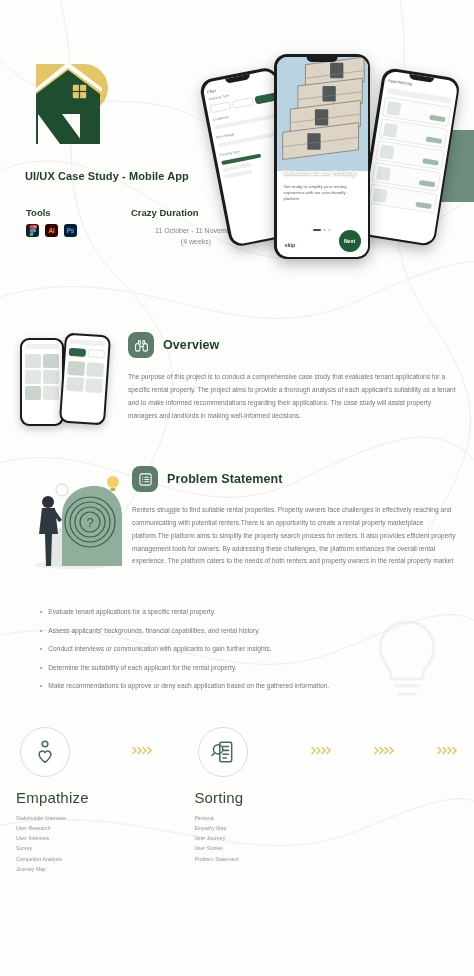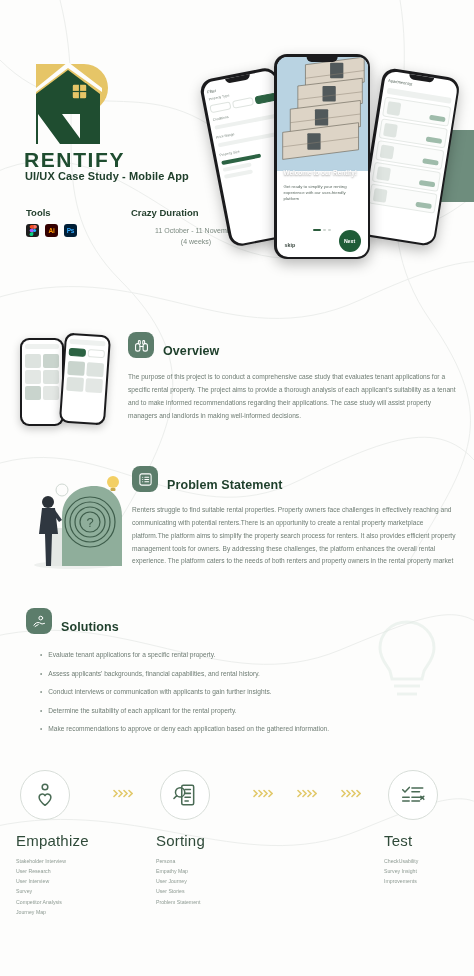--- a/index.html
+++ b/index.html
@@ -80,21 +80,21 @@
                background: #fbfcfb; position: relative; }
   .mini-card::after { content:""; position:absolute; right:3px; bottom:3px; width:16px;height:5px;
                       background:#9fbcab; border-radius:2px; }
   .mini-thumb { position:absolute; left:3px; top:3px; width: 13px; height: 13px;
                 background:#dfe5e1; border-radius:2px; }
 
   
   .sec-badge { width: 26px; height: 26px; border-radius: 8px; background: #5c7d6b;
                display: flex; align-items: center; justify-content: center; flex: 0 0 auto; }
   .sec-title { font-size: 12.5px; font-weight: 700; color: #1e3f2b; letter-spacing: .1px; }
-  .sec-head { display: flex; align-items: flex-end; gap: 9px; }
+  .sec-head { display: flex; align-items: center; gap: 9px; }
   .body-txt { font-size: 6.6px; line-height: 1.95; color: #6f7d74; }
 
   
   .overview { position: relative; z-index: 2; margin-top: 58px; padding: 0 18px; display: flex; gap: 14px; }
   .ov-phones { position: relative; width: 96px; height: 92px; flex: 0 0 auto; margin-top: 4px; }
   .ov-ph { position: absolute; background: #1b1b1d; border-radius: 9px; box-shadow: 0 3px 9px rgba(0,0,0,.22); }
   .ov-ph .scr { position: absolute; inset: 2px; border-radius: 7.5px; background: #fff; overflow: hidden; }
   .ov-a { left: 2px;  top: 4px;  width: 44px; height: 88px; }
   .ov-b { left: 44px; top: 0px;  width: 46px; height: 90px; transform: rotate(4deg); }
   .grid2 { display: grid; grid-template-columns: 1fr 1fr; gap: 2px; padding: 3px; }
@@ -153,21 +153,20 @@
       <svg viewBox="0 0 92 92" width="92" height="92">
         <path d="M14 6 H62 A24 24 0 0 1 62 54 H14 Z" fill="#e6c567"></path>
         <path d="M14 30 L46 4 L80 30 L80 34 L46 10 L14 34 Z" fill="#fdfdfc"></path>
         <path d="M14 36 L46 12 L78 36 L78 86 H58 V56 H40 L62 86 H38 L16 56 V86 H14 Z" fill="#1f4d30"></path>
         <rect x="50" y="26" width="15" height="15" rx="2" fill="#e6c567" stroke="#1f4d30" stroke-width="1.6"></rect>
         <line x1="57.5" y1="26" x2="57.5" y2="41" stroke="#1f4d30" stroke-width="1.2"></line>
         <line x1="50" y1="33.5" x2="65" y2="33.5" stroke="#1f4d30" stroke-width="1.2"></line>
       </svg>
     </div>
 
-    <div class="brand-name">RENTIFY</div>
     <div class="brand-sub">UI/UX Case Study - Mobile App</div>
 
     <div class="meta-tools-label">Tools</div>
     <div class="tool-icons">
       <div class="tool-ic ic-fig">
         <svg width="8" height="11" viewBox="0 0 12 18">
           <circle cx="8.5" cy="9" r="2.6" fill="#1abcfe"></circle>
           <path d="M3.5 0h3v6h-3a3 3 0 0 1 0-6z" fill="#f24e1e"></path>
           <path d="M6.5 0h3a3 3 0 0 1 0 6h-3z" fill="#ff7262"></path>
           <path d="M3.5 6h3v6h-3a3 3 0 0 1 0-6z" fill="#a259ff"></path>
@@ -349,30 +348,20 @@
       </div>
       <p class="body-txt prob-body">Renters struggle to find suitable rental properties. Property owners face challenges in effectively reaching and communicating with potential renters.There is an opportunity to create a rental property marketplace platform.The platform aims to simplify the property search process for renters. It also provides efficient property management tools for owners. By addressing these challenges, the platform enhances the overall rental experience. The platform caters to the needs of both renters and property owners in the rental property market</p>
     </div>
   </section>
 
   <section class="solutions">
     <svg class="sol-bulb" viewBox="0 0 86 92" fill="none" stroke="#dfeae3" stroke-width="3">
       <path d="M43 8 C27 8 16 20 16 34 c0 11 7 17 10 23 l2 8 h30 l2-8 c3-6 10-12 10-23 C70 20 59 8 43 8z"></path>
       <path d="M30 72 h26 M33 80 h20"></path>
     </svg>
-    <div class="sec-head">
-      <div class="sec-badge">
-        <svg width="15" height="15" viewBox="0 0 24 24" fill="none" stroke="#fff" stroke-width="1.6" stroke-linecap="round" stroke-linejoin="round">
-          <circle cx="14" cy="6.5" r="3"></circle>
-          <path d="M3 18c2-4 6-5 9-4l4 2 4-1"></path>
-          <path d="M5 20l5-3"></path>
-        </svg>
-      </div>
-      <div class="sec-title">Solutions</div>
-    </div>
     <ul class="sol-list">
       <li class="sol-li">
           <span class="dash">•</span>
           <span>Evaluate tenant applications for a specific rental property.</span>
         </li>
       <li class="sol-li">
           <span class="dash">•</span>
           <span>Assess applicants' backgrounds, financial capabilities, and rental history.</span>
         </li>
       <li class="sol-li">
@@ -450,35 +439,17 @@
         </svg>
       </div>
 
 
       <div class="arrow">
         <svg width="20" height="9" viewBox="0 0 20 9" fill="none" stroke="#e2c96b" stroke-width="1.6" stroke-linecap="round">
           <path d="M1 1.5 4 4.5 1 7.5M6 1.5 9 4.5 6 7.5M11 1.5 14 4.5 11 7.5M16 1.5 19 4.5 16 7.5"></path>
         </svg>
       </div>
 
-      <div class="proc-col">
-        <div class="proc-circle">
-          <svg width="26" height="26" viewBox="0 0 24 24" fill="none" stroke="#4a6b55" stroke-width="1.4" stroke-linecap="round" stroke-linejoin="round">
-            <path d="M2.5 7.2 4.6 9.3 8.6 5"></path>
-            <path d="M11 5.5h10M11 9h7"></path>
-            <path d="M2.5 14h6M2.5 17.6h6"></path>
-            <path d="M11 14h10M11 17.6h7"></path>
-            <path d="M2.8 13.4 8 18.4M8 13.4 2.8 18.4" opacity="0"></path>
-            <path d="M19.2 13.2 22 16M22 13.2 19.2 16"></path>
-          </svg>
-        </div>
-        <div class="proc-name">Test</div>
-        <div class="proc-items">
-          <div>CheckUsability</div>
-          <div>Survey Insight</div>
-          <div>Improvements</div>
-        </div>
-      </div>
 
     </div>
   </section>
 
 </div>
 
 </body></html>

